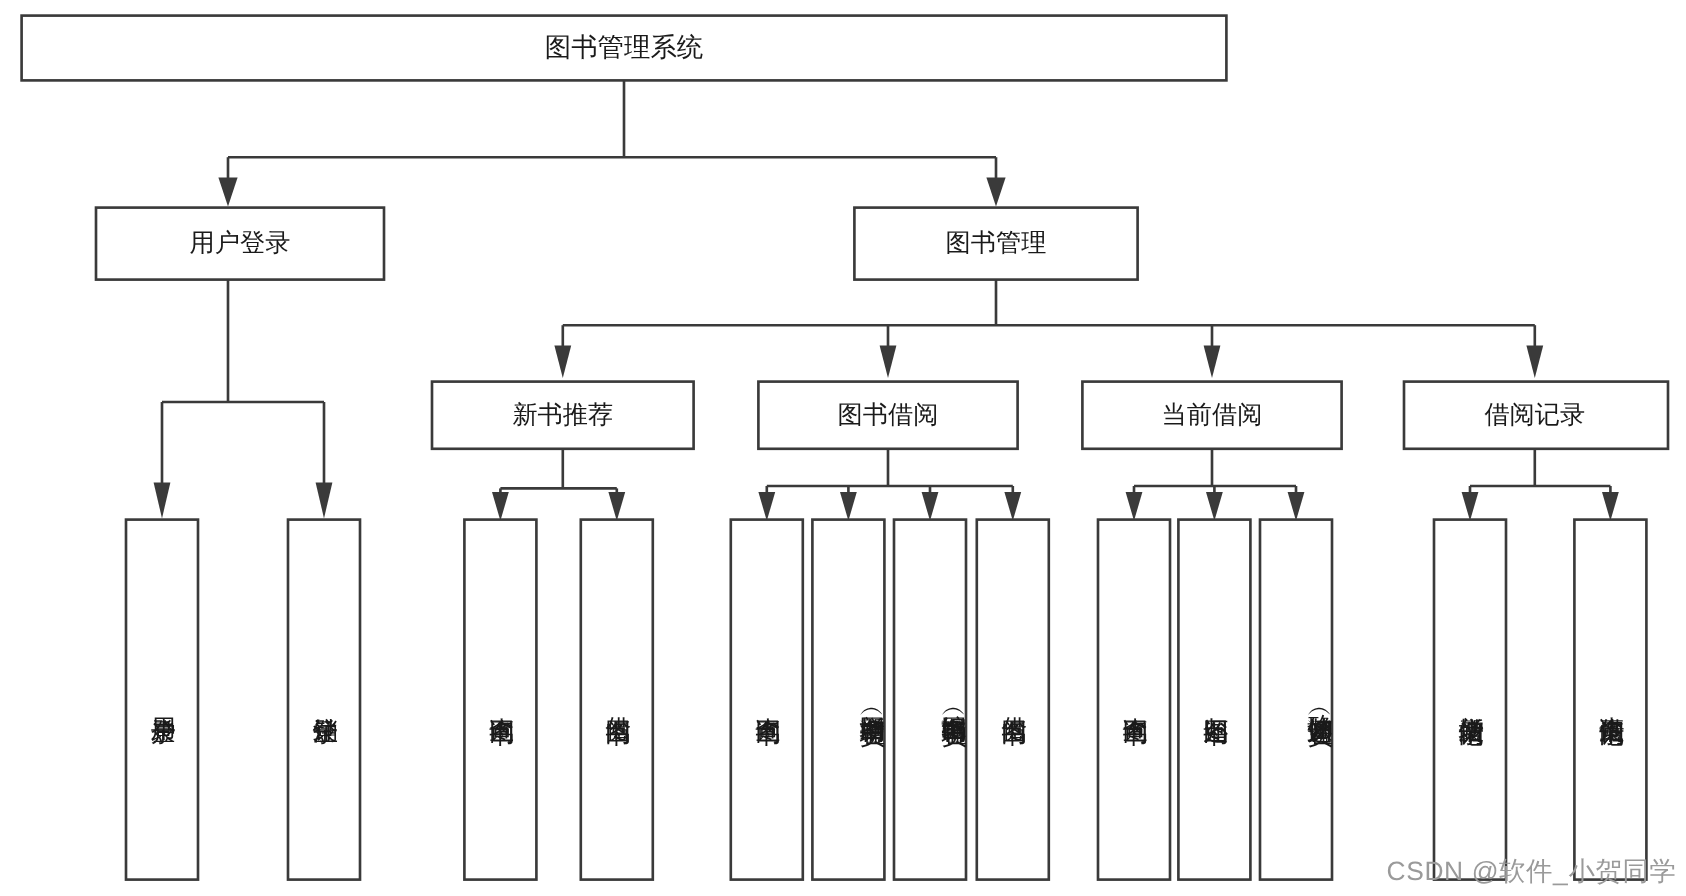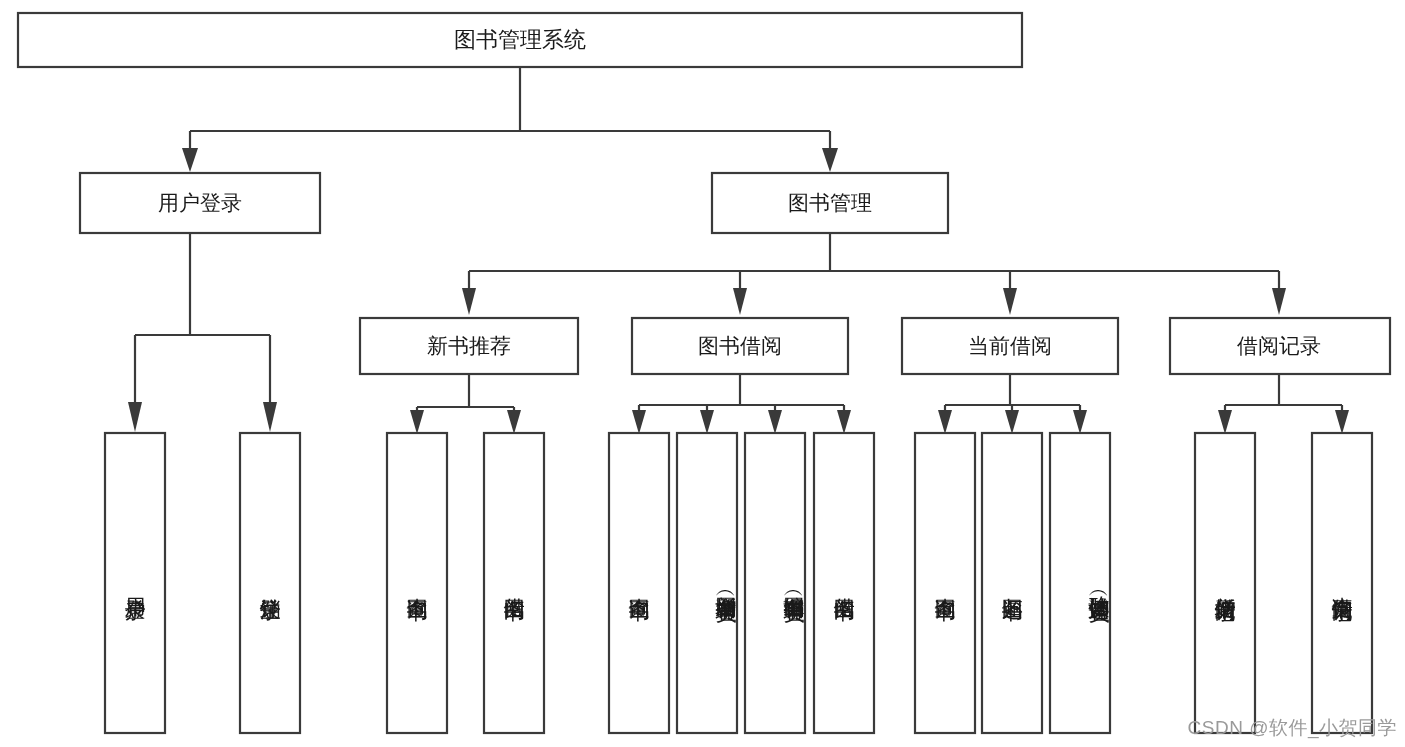--- a/index.html
+++ b/index.html
@@ -66,21 +66,21 @@
     letter-spacing: 1px;
     white-space: nowrap;
     text-align: center;
     pointer-events: none;
   }
   #watermark {
     position: absolute;
     right: 8px;
     bottom: 6px;
     font-family: "Liberation Sans", "DejaVu Sans", sans-serif;
-    font-size: 19px;
+    font-size: 22px;
     color: #9a9a9a;
     letter-spacing: 0.5px;
     white-space: nowrap;
   }
 </style>
 </head>
 <body>
 
 <div id="stage">
 

